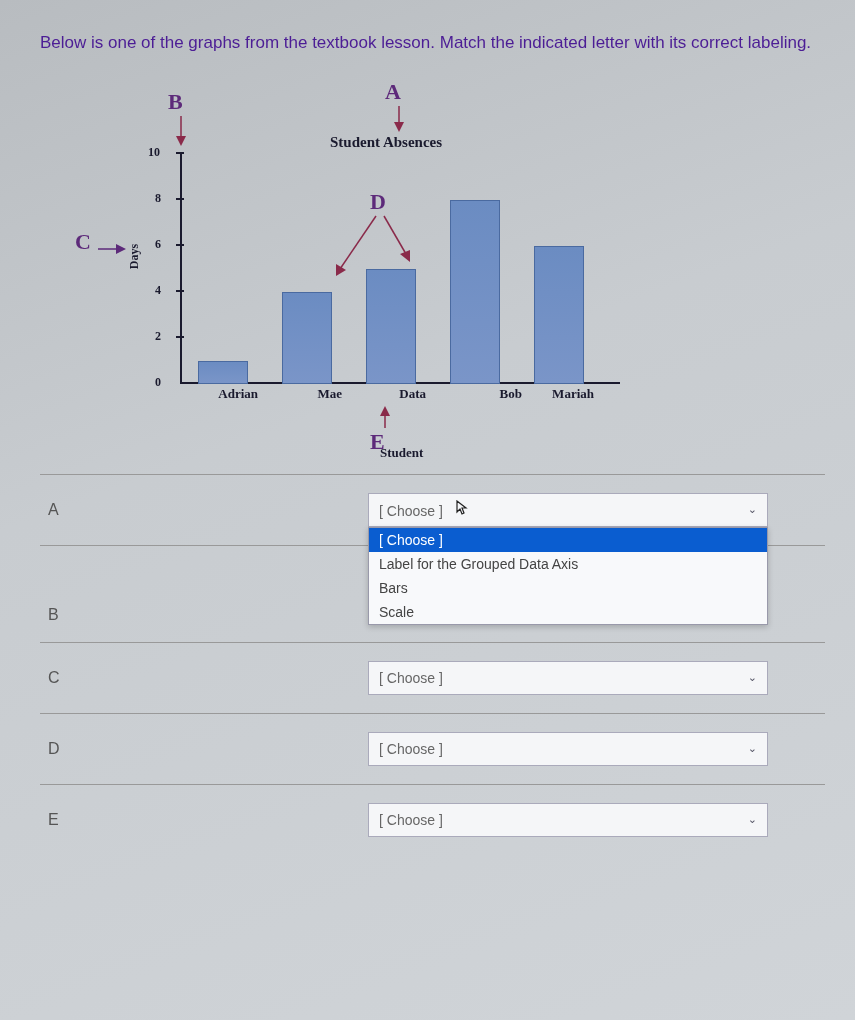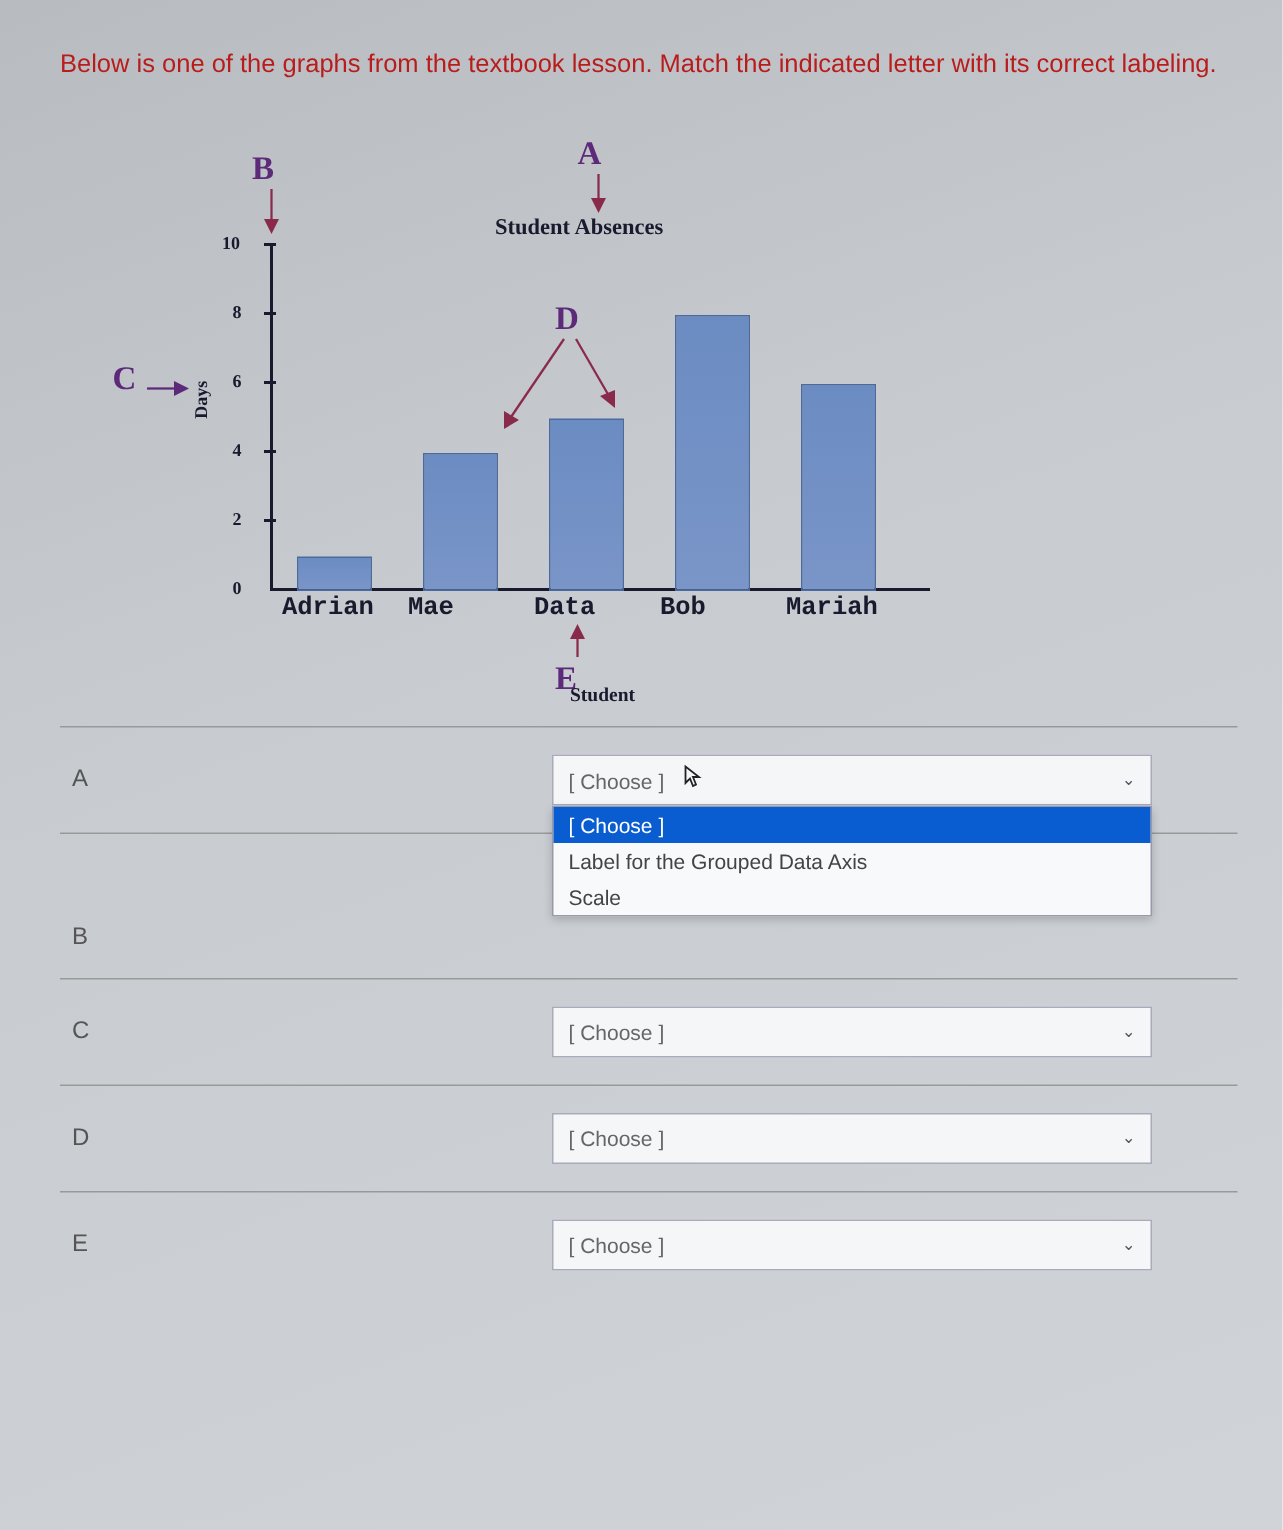--- a/index.html
+++ b/index.html
@@ -12,23 +12,23 @@
     height: 1020px;
     overflow: hidden;
     position: relative;
   }
   .page {
     padding: 30px 30px 20px 40px;
     color: #333;
   }
   .question-text {
     font-size: 17px;
-    color: #b91c1c;
+    color: #4c1d95;
     line-height: 1.5;
-    margin-bottom: 38px;
+    margin-bottom: 28px;
   }
   .chart-wrap {
     position: relative;
     width: 560px;
     height: 360px;
     margin-left: 40px;
     margin-bottom: 30px;
   }
   .chart-title {
     position: absolute;
@@ -112,25 +112,25 @@
   .bar {
     position: absolute;
     bottom: 0;
     width: 50px;
     background: linear-gradient(180deg, #6b8cc2 0%, #7a95c8 100%);
     border: 1px solid #4a6aa0;
   }
   .xlab {
     position: absolute;
     top: 232px;
-    font-family: Liberation Mono, monospace;
-    font-size: 17px;
-    font-weight: bold;
-    color: #1a1a2e;
-    text-align: left;
+    font-family: Liberation Serif, serif;
+    font-size: 13px;
+    font-weight: bold;
+    color: #1a1a2e;
+    text-align: right;
     width: 70px;
   }
   .x-axis-label {
     position: absolute;
     top: 250px;
     left: 220px;
     font-family: Georgia, 'Times New Roman', serif;
     font-size: 13px;
     font-weight: bold;
     color: #1a1a2e;
@@ -262,21 +262,21 @@
 
       <div class="bar" style="left:38px;height:23px"></div>
       <div class="bar" style="left:122px;height:92px"></div>
       <div class="bar" style="left:206px;height:115px"></div>
       <div class="bar" style="left:290px;height:184px"></div>
       <div class="bar" style="left:374px;height:138px"></div>
 
       <div class="xlab" style="left:28px">Adrian</div>
       <div class="xlab" style="left:112px">Mae</div>
       <div class="xlab" style="left:196px">Data</div>
-      <div class="xlab" style="left:280px">Bob</div>
+      <div class="xlab" style="left:292px">Bob</div>
       <div class="xlab" style="left:364px">Mariah</div>
 
       <div class="x-axis-label">Student</div>
     </div>
   </div>
 
   <div class="match-section">
 
     <div class="match-row">
       <div class="match-label">A</div>
@@ -287,20 +287,21 @@
             <svg width="14" height="16">
                 <path d="M2 1 L2 12 L5 9 L7 14 L9 13 L7 8 L11 8 Z" fill="none" stroke="#222" stroke-width="1.2"></path>
               </svg>
           </span>
         </span>
         <span class="chev">⌄</span>
       </div>
       <div class="dropdown-open">
         <div class="opt sel">[ Choose ]</div>
         <div class="opt">Label for the Grouped Data Axis</div>
+        <div class="opt">Bars</div>
         <div class="opt">Scale</div>
       </div>
     </div>
 
     <div class="match-row" style="padding-top:60px">
       <div class="match-label">B</div>
     </div>
 
     <div class="match-row">
       <div class="match-label">C</div>

